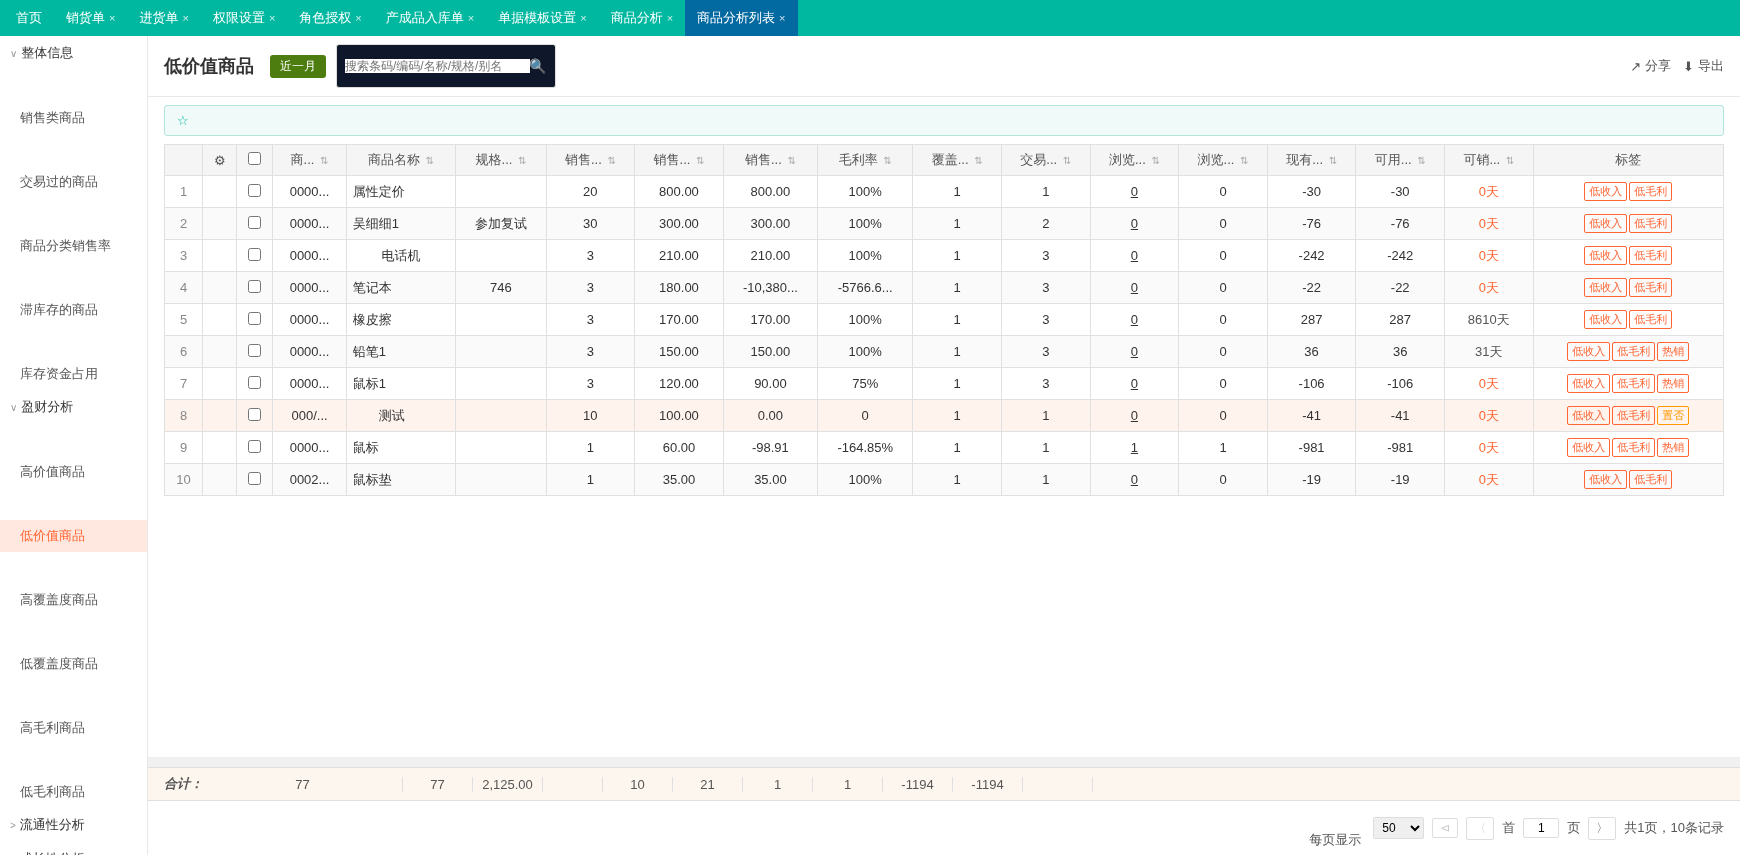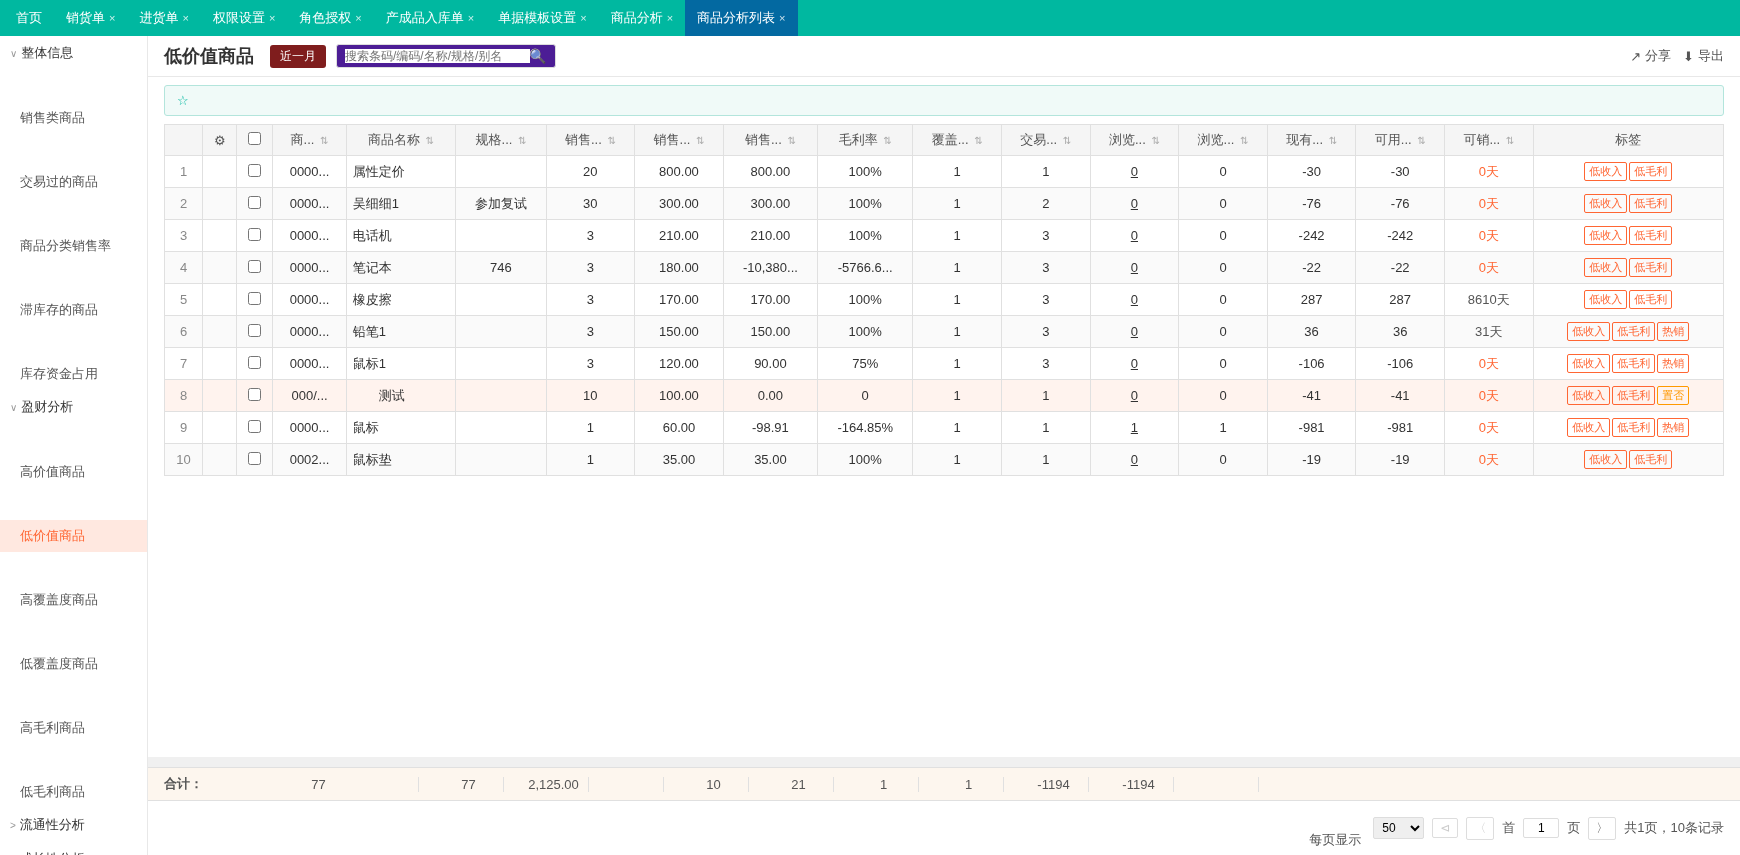--- a/index.html
+++ b/index.html
@@ -82,35 +82,35 @@
       background: #fff;
       gap: 10px;
     }
     .page-title-text {
       font-size: 18px;
       font-weight: bold;
       color: #333;
       margin-right: 6px;
     }
     .filter-btn {
-      background: #7f1d1d;
+      background: #4d7c0f;
       color: #fff;
       border: none;
       border-radius: 3px;
       padding: 3px 10px;
       font-size: 12px;
       cursor: pointer;
     }
     .search-box {
       display: flex;
       align-items: center;
       border: 1px solid #ddd;
       border-radius: 3px;
-      padding: 3px 8px;
-      background: #4c1d95;
+      padding: 13px 8px;
+      background: #0f172a;
       width: 220px;
     }
     .search-box input {
       border: none;
       outline: none;
       font-size: 12px;
       color: #999;
       width: 185px;
     }
     .search-icon-btn { color: #00b8a0; cursor: pointer; font-size: 14px; }
@@ -185,22 +185,22 @@
     
     .table-footer {
       border-top: 1px solid #e0e0e0;
       background: #fdf6ee;
       padding: 7px 16px;
       display: flex;
       align-items: center;
       font-size: 13px;
       color: #555;
     }
-    .footer-label { margin-right: 16px; font-weight: bold; }
-    .footer-cells { display: flex; gap: 15px; }
+    .footer-label { font-weight: bold; font-style: italic; }
+    .footer-cells { display: flex; gap: 0; }
     .footer-cell {
       min-width: 70px;
       text-align: center;
       padding: 0 8px;
       border-right: 1px solid #e0e0e0;
     }
 
     
     .pagination-bar {
       display: flex;
@@ -407,21 +407,21 @@
       <td>-76</td>
       <td>-76</td>
       <td style="color:#ff6633">0天</td>
       <td><span class="tag tag-low-income">低收入</span><span class="tag tag-low-income">低毛利</span></td>
     </tr>
             <tr>
               <td style="color: rgb(136, 136, 136);">3</td>
       <td></td>
       <td><input type="checkbox" style=""></td>
       <td>0000...</td>
-      <td style="text-align:left;">电话机</td>
+      <td style="text-align:center;">电话机</td>
       <td></td>
       <td>3</td>
       <td>210.00</td>
       <td>210.00</td>
       <td>100%</td>
       <td>1</td>
       <td>3</td>
       <td><span class="underline">0</span></td>
       <td>0</td>
       <td>-242</td>

